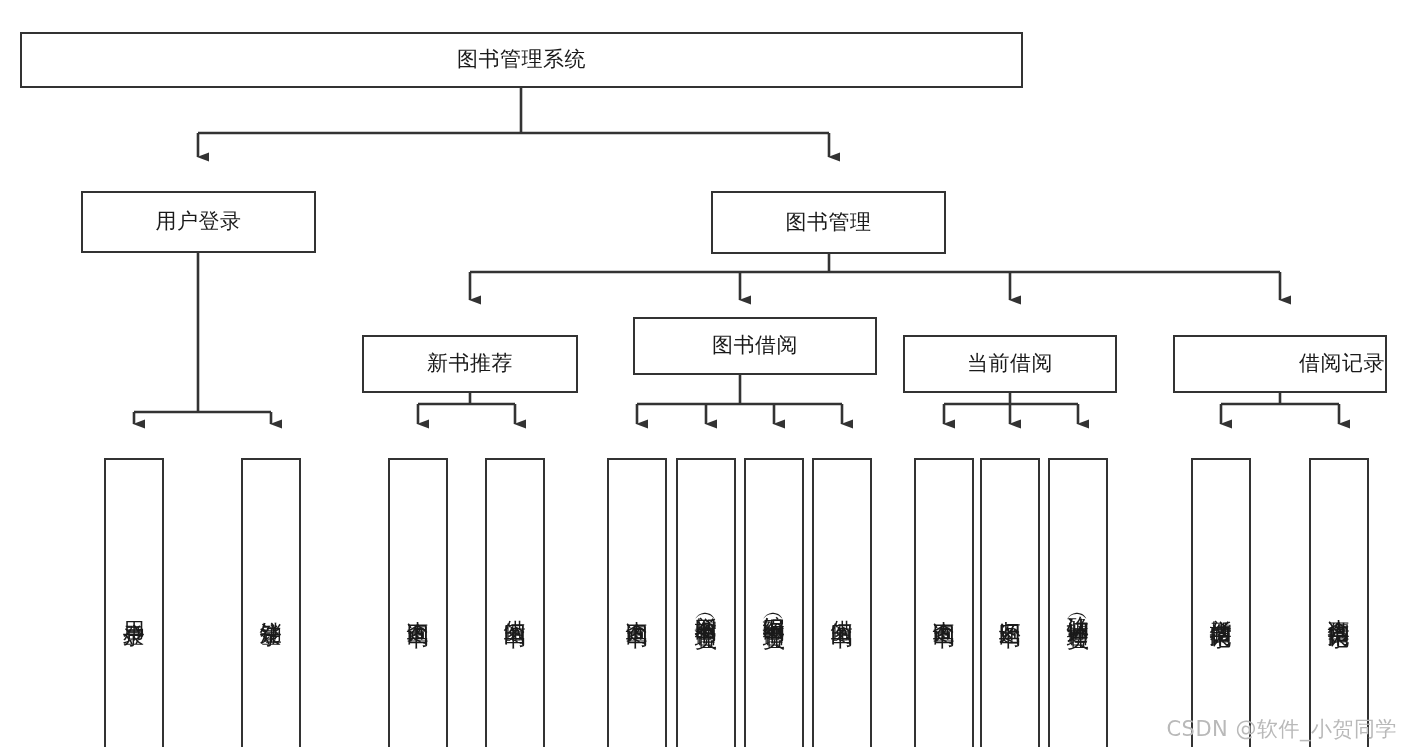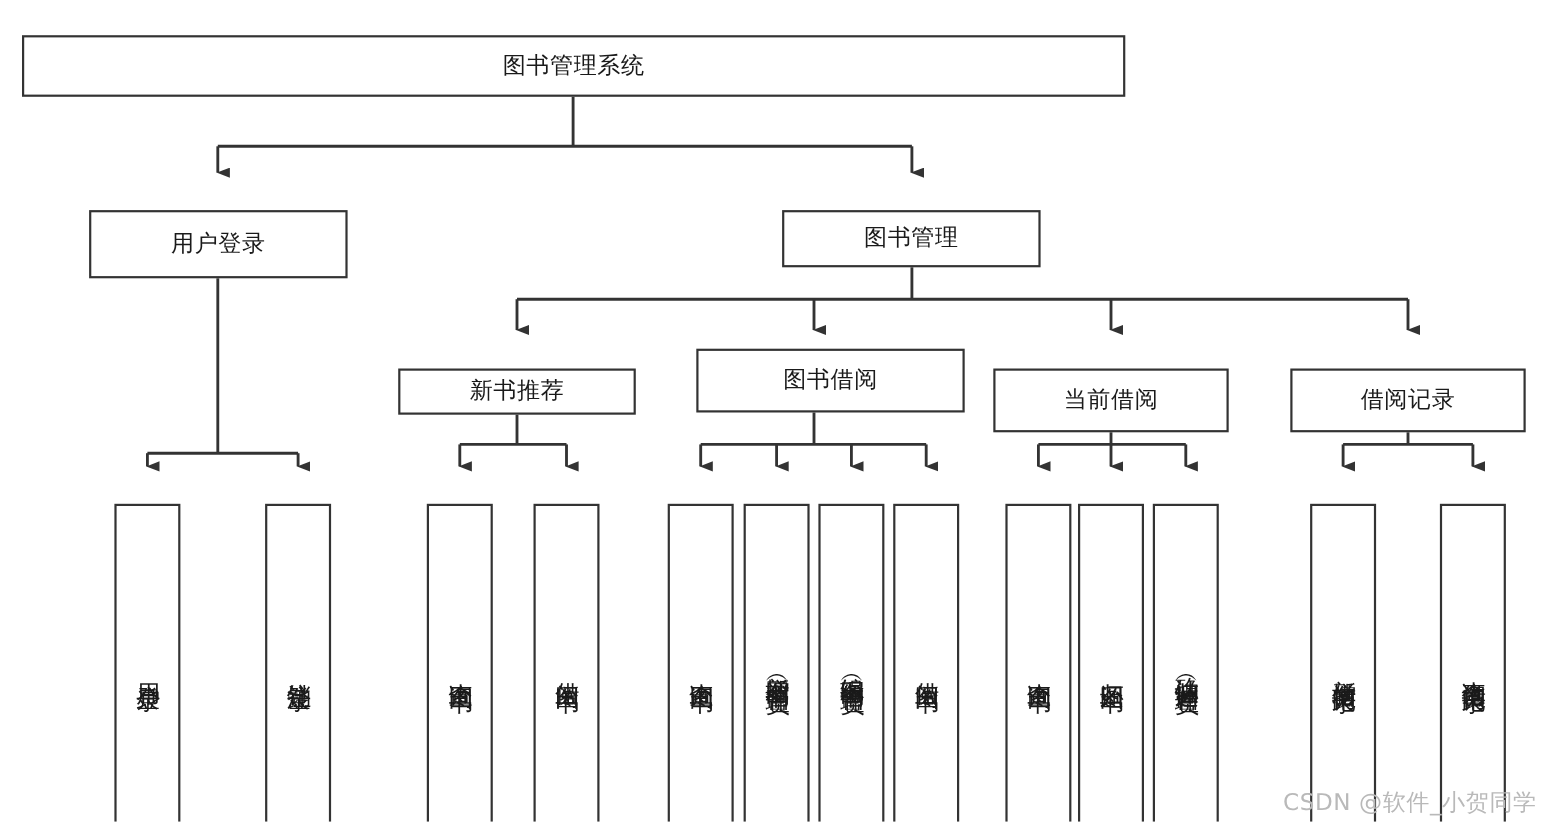--- a/index.html
+++ b/index.html
@@ -124,37 +124,37 @@
   </svg>
 
   <div class="node horiz" style="left:20px; top:11px; width:1003px; height:56px;">
     <span class="txt">图书管理系统</span>
   </div>
 
   <div class="node horiz" style="left:81px; top:170px; width:235px; height:62px;">
     <span class="txt">用户登录</span>
   </div>
 
-  <div class="node horiz" style="left:711px; top:170px; width:235px; height:52px;">
+  <div class="node horiz" style="left:711px; top:170px; width:235px; height:63px;">
     <span class="txt">图书管理</span>
   </div>
 
-  <div class="node horiz" style="left:362px; top:314px; width:216px; height:42px;">
+  <div class="node horiz" style="left:362px; top:314px; width:216px; height:58px;">
     <span class="txt">新书推荐</span>
   </div>
 
   <div class="node horiz" style="left:633px; top:296px; width:244px; height:58px;">
     <span class="txt">图书借阅</span>
   </div>
 
   <div class="node horiz" style="left:903px; top:314px; width:214px; height:58px;">
     <span class="txt">当前借阅</span>
   </div>
 
-  <div class="node horiz" style="left:1173px; top:314px; width:214px; height:58px;">
+  <div class="node horiz" style="left:1173px; top:314px; width:214px; height:58px;justify-content:flex-end;">
     <span class="txt">借阅记录</span>
   </div>
 
   <div class="node vert" style="left:104px; top:437px; width:60px; height:298px;">
     <span class="txt">用户登录</span>
   </div>
 
   <div class="node vert" style="left:241px; top:437px; width:60px; height:298px;">
     <span class="txt">注销登录</span>
   </div>

